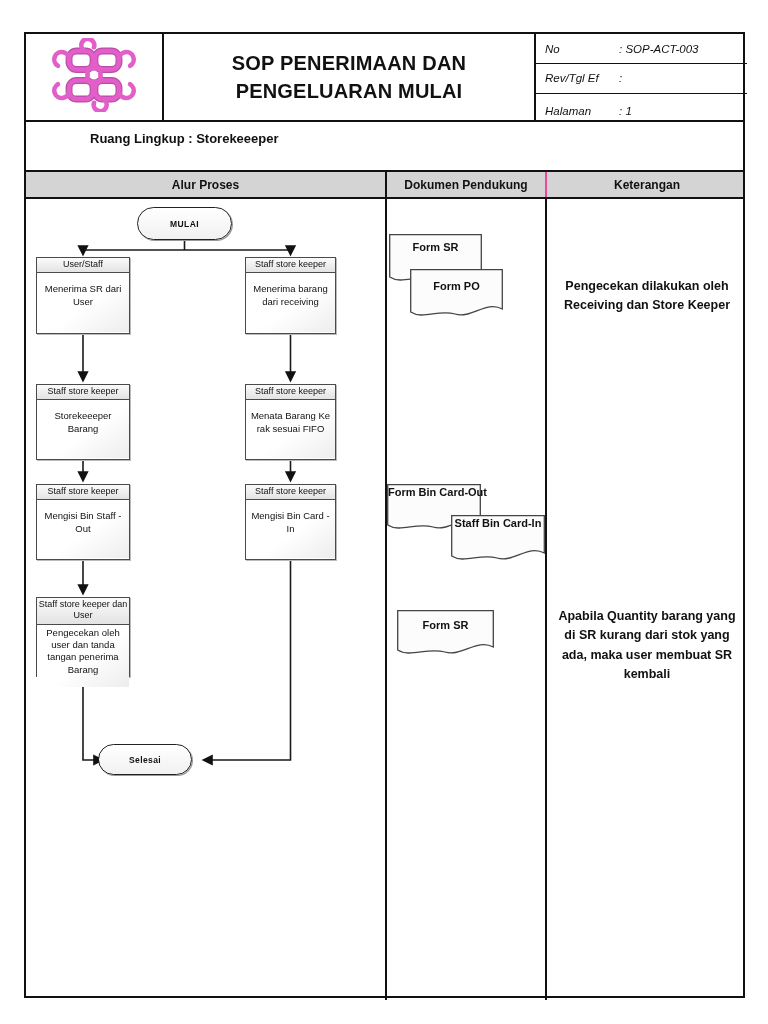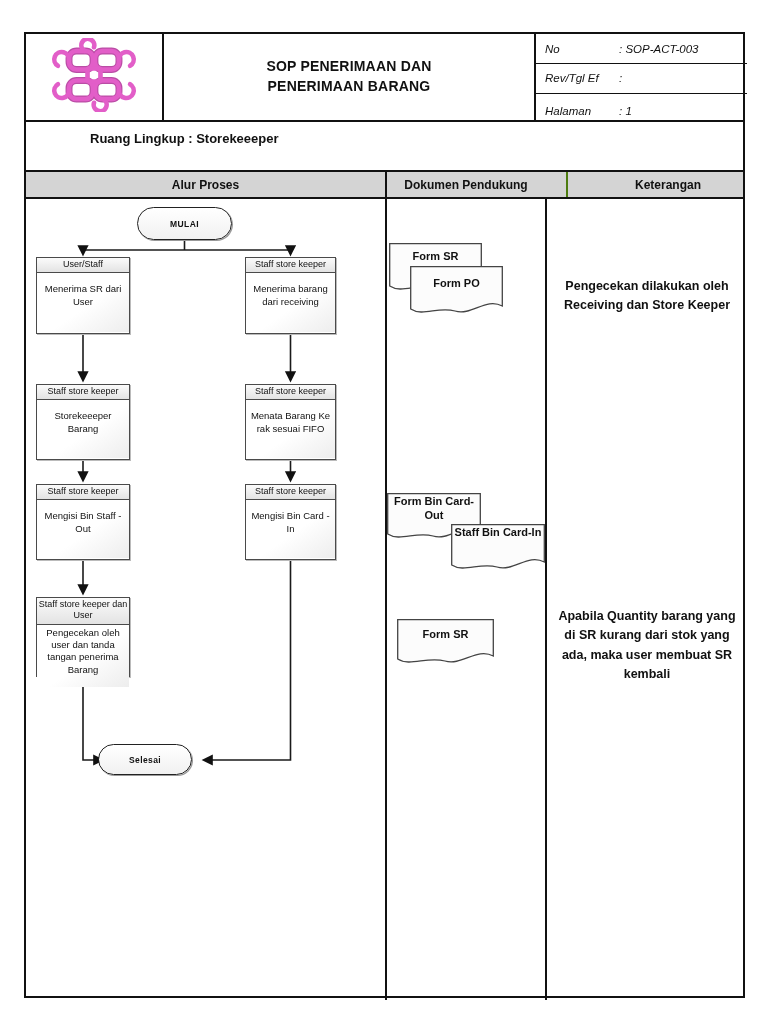--- a/index.html
+++ b/index.html
@@ -8,38 +8,38 @@
 
   
   .doc-table{position:absolute;left:24px;top:32px;width:721px;height:966px;
              border:2.5px solid #111;box-sizing:border-box;background:#fff;}
 
   
   .row-head{position:absolute;left:0;top:0;width:100%;height:88px;border-bottom:2px solid #111;box-sizing:border-box;}
   .cell-logo{position:absolute;left:0;top:0;width:136px;height:100%;display:flex;align-items:center;justify-content:center;}
   .cell-title{position:absolute;left:136px;top:0;width:372px;height:100%;border-left:2px solid #111;box-sizing:border-box;
               display:flex;flex-direction:column;align-items:center;justify-content:center;text-align:center;}
-  .title-line{font-weight:bold;font-size:14px;line-height:1.4;letter-spacing:.2px;}
+  .title-line{font-weight:bold;font-size:20px;line-height:1.4;letter-spacing:.2px;}
   .cell-info{position:absolute;left:508px;top:0;width:213px;height:100%;border-left:2px solid #111;box-sizing:border-box;}
   .info-row{position:absolute;left:0;width:100%;height:29px;display:flex;align-items:center;font-size:11.5px;box-sizing:border-box;padding-left:9px;font-style:italic;}
   .info-row .lbl{display:inline-block;width:74px;}
   .ir0{top:0;} .ir1{top:29px;border-top:1.5px solid #111;} .ir2{top:59px;border-top:1.5px solid #111;height:35px;}
 
   
   .row-scope{position:absolute;left:0;top:88px;width:100%;height:48px;box-sizing:border-box;}
   .scope-text{position:absolute;left:64px;top:9px;font-weight:bold;font-size:13px;}
 
   
   .row-colhead{position:absolute;left:0;top:136px;width:100%;height:29px;background:#d4d4d4;
                border-top:2.5px solid #111;border-bottom:2px solid #111;box-sizing:border-box;}
   .colhead-cell{position:absolute;top:0;height:100%;display:flex;align-items:center;justify-content:center;
                 font-weight:bold;font-size:12px;box-sizing:border-box;}
   .ch1{left:0;width:359px;}
   .ch2{left:359px;width:160px;border-left:2px solid #111;}
-  .ch3{left:540px;width:202px;border-left:2px solid #4d7c0f;}
+  .ch3{left:519px;width:202px;border-left:2px solid #ec4899;}
 
   
   .row-body{position:absolute;left:0;top:165px;width:100%;height:801px;}
   .col{position:absolute;top:0;height:100%;box-sizing:border-box;}
   .col1{left:0;width:426px;}
   .col2{left:359px;width:160px;border-left:2px solid #111;}
   .col3{left:519px;width:202px;border-left:2px solid #111;}
 
   
   .terminator{position:absolute;background:linear-gradient(180deg,#ffffff,#f1f1f1);border:1.6px solid #222;
@@ -47,21 +47,21 @@
               font-weight:bold;font-size:8.5px;letter-spacing:.4px;box-shadow:1px 1px 0 #999;box-sizing:border-box;}
   .fbox{position:absolute;border:1.3px solid #4a4a4a;box-sizing:border-box;background:#fff;box-shadow:1px 1px 0 #bbb;}
   .fbox .hdr{border-bottom:1.3px solid #4a4a4a;background:linear-gradient(180deg,#fbfbfb,#e3e3e3);
              font-size:9px;text-align:center;padding:1px 1px 2px;line-height:1.25;}
   .fbox .bdy{background:linear-gradient(145deg,#ffffff 55%,#ededed);font-size:9.5px;line-height:1.3;
              text-align:center;padding:10px 2px 2px;box-sizing:border-box;height:calc(100% - 16px);}
   .fbox .bdy.tight{padding-top:2px;}
   .flow-svg{position:absolute;left:0;top:0;}
 
   
-  .docshape{position:absolute;margin-top:9px;}
+  .docshape{position:absolute;}
   .docshape svg{position:absolute;left:0;top:0;}
   .doc-label{position:absolute;left:0;width:100%;text-align:center;font-weight:bold;font-size:11px;line-height:1.25;}
 
   
   .note{position:absolute;left:0;width:100%;box-sizing:border-box;padding:0 5px;text-align:center;
         font-weight:bold;font-size:12.5px;line-height:1.55;}
   .note1{top:78px;}
   .note2{top:408px;}
 </style>
 </head>
@@ -91,21 +91,21 @@
               <path d="M23,56 a8,8 0 1 1 -12,-6"></path>
               <path d="M77,56 a8,8 0 1 0 12,-6"></path>
               <path d="M40,14 a7,7 0 1 1 10,-4"></path>
               <path d="M60,66 a7,7 0 1 1 -10,4"></path>
             </g>
           </svg>
         </span>
       </div>
       <div class="cell-title">
         <div class="title-line">SOP PENERIMAAN DAN</div>
-        <div class="title-line">PENERIMAAN BARANG</div>
+        <div class="title-line">PENGELUARAN MULAI</div>
       </div>
       <div class="cell-info">
         <div class="info-row ir0">
           <span class="lbl">No</span>
           <span>: SOP-ACT-003</span>
         </div>
         <div class="info-row ir1">
           <span class="lbl">Rev/Tgl Ef</span>
           <span>:</span>
         </div>
@@ -186,28 +186,28 @@
       </div>
 
       <div class="col col2">
 
         <div class="docshape" style="left:2px;top:35px;width:93px;height:52px;">
           <svg width="93" height="52" viewBox="0 0 93 52" preserveAspectRatio="none">
             <path d="M0.7,0.7 H92.3 V40 C76,31 62,50 45,45 C28,40 13,51 0.7,43 Z" fill="#fcfcfc" stroke="#444" stroke-width="1.3"></path>
           </svg>
           <div class="doc-label" style="top:7px;">Form SR</div>
         </div>
-        <div class="docshape" style="left:23px;top:58px;width:93px;height:52px;">
+        <div class="docshape" style="left:23px;top:70px;width:93px;height:52px;">
           <svg width="93" height="52" viewBox="0 0 93 52" preserveAspectRatio="none">
             <path d="M0.7,0.7 H92.3 V40 C76,31 62,50 45,45 C28,40 13,51 0.7,43 Z" fill="#fcfcfc" stroke="#444" stroke-width="1.3"></path>
           </svg>
           <div class="doc-label" style="top:11px;">Form PO</div>
         </div>
 
-        <div class="docshape" style="left:0px;top:285px;width:94px;height:50px;">
+        <div class="docshape" style="left:0px;top:285px;width:94px;height:50px;padding-left:7px;">
           <svg width="94" height="50" viewBox="0 0 94 50" preserveAspectRatio="none">
             <path d="M0.7,0.7 H93.3 V38 C77,29 63,48 46,43 C29,38 13,49 0.7,41 Z" fill="#fcfcfc" stroke="#444" stroke-width="1.3"></path>
           </svg>
           <div class="doc-label" style="top:2px;">Form Bin Card-Out</div>
         </div>
         <div class="docshape" style="left:64px;top:316px;width:94px;height:50px;">
           <svg width="94" height="50" viewBox="0 0 94 50" preserveAspectRatio="none">
             <path d="M0.7,0.7 H93.3 V38 C77,29 63,48 46,43 C29,38 13,49 0.7,41 Z" fill="#fcfcfc" stroke="#444" stroke-width="1.3"></path>
           </svg>
           <div class="doc-label" style="top:2px;">Staff Bin Card-In</div>

